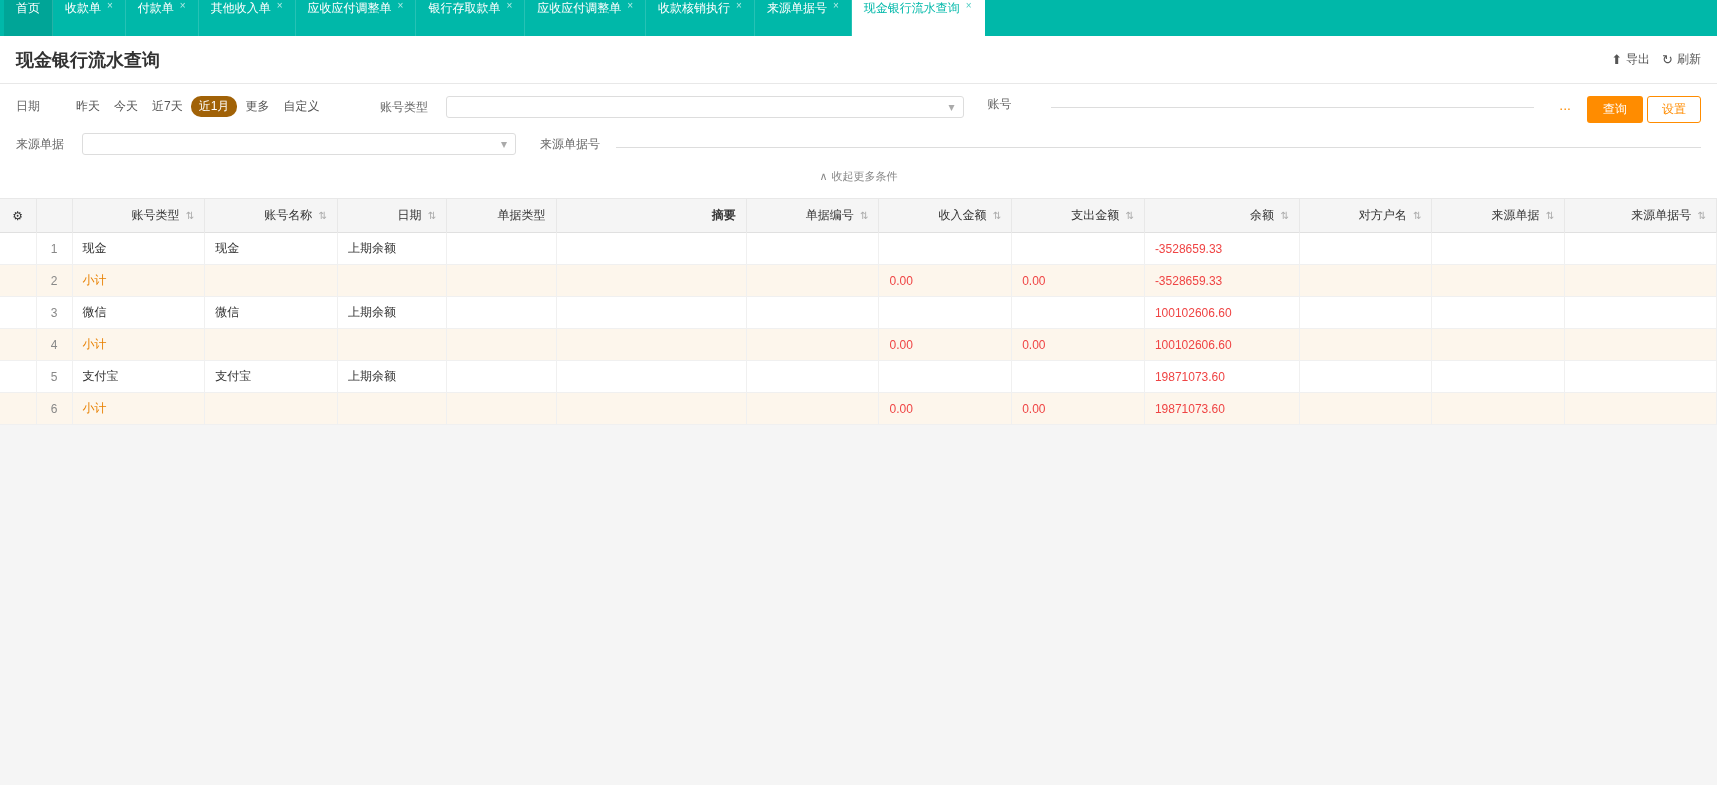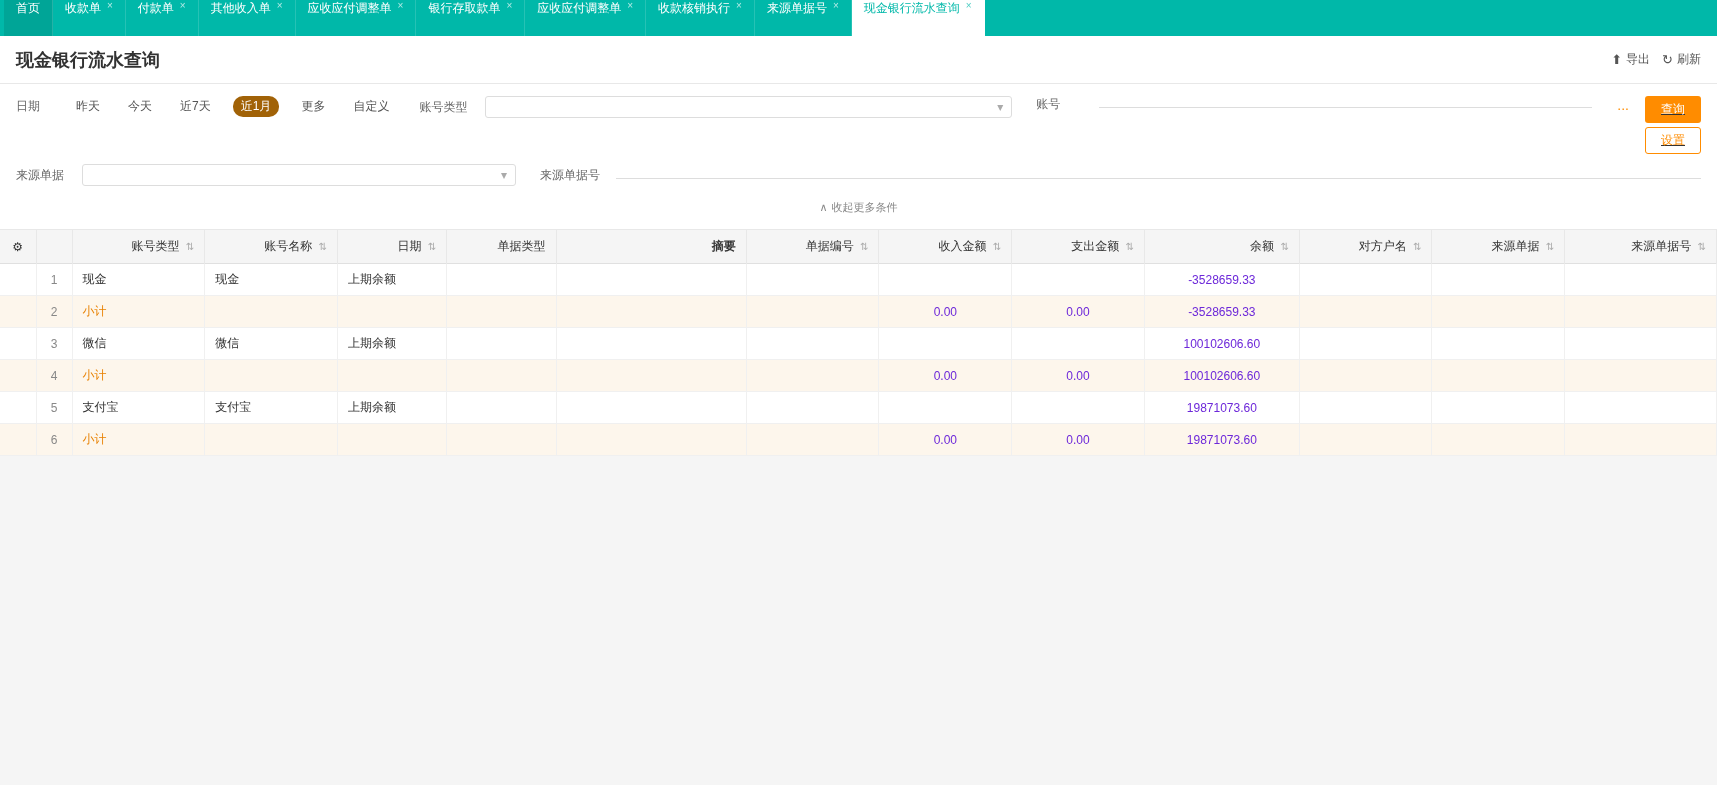--- a/index.html
+++ b/index.html
@@ -82,21 +82,21 @@
     .filter-label {
       color: #666;
       font-size: 12px;
       white-space: nowrap;
       margin-right: 8px;
       min-width: 40px;
     }
     .date-shortcuts {
       display: flex;
       align-items: center;
-      gap: 16px;
+      gap: 2px;
     }
     .date-btn {
       padding: 2px 6px;
       cursor: pointer;
       color: #555;
       font-size: 12px;
       border-radius: 2px;
     }
     .date-btn.active {
       background: #a16207;
@@ -140,24 +140,23 @@
       background: #fff;
       color: #ff8c00;
       border: 1px solid #ff8c00;
       border-radius: 3px;
       padding: 4px 14px;
       cursor: pointer;
       font-size: 12px;
     }
     .btn-column {
       display: flex;
-      flex-direction: column;
+      flex-direction: row;
       gap: 4px;
       margin-left: 8px;
-      text-decoration: underline;
     }
     .collapse-row {
       display: flex;
       justify-content: center;
       align-items: center;
       padding: 4px 0 2px;
     }
     .collapse-btn {
       color: #888;
       font-size: 11px;
@@ -202,22 +201,21 @@
       background: #fdf6ec;
     }
     tbody td {
       padding: 7px 10px;
       font-size: 12px;
       color: #333;
       border-right: 1px solid #f0f0f0;
       white-space: nowrap;
     }
     tbody td.num-col {
-      color: #6d28d9;
-      text-align: center;
+      color: #ef4444;
     }
     tbody td.subtotal-label {
       color: #e88000;
     }
     .settings-icon-cell {
       text-align: center;
       width: 36px;
     }
     .row-num {
       color: #888;

